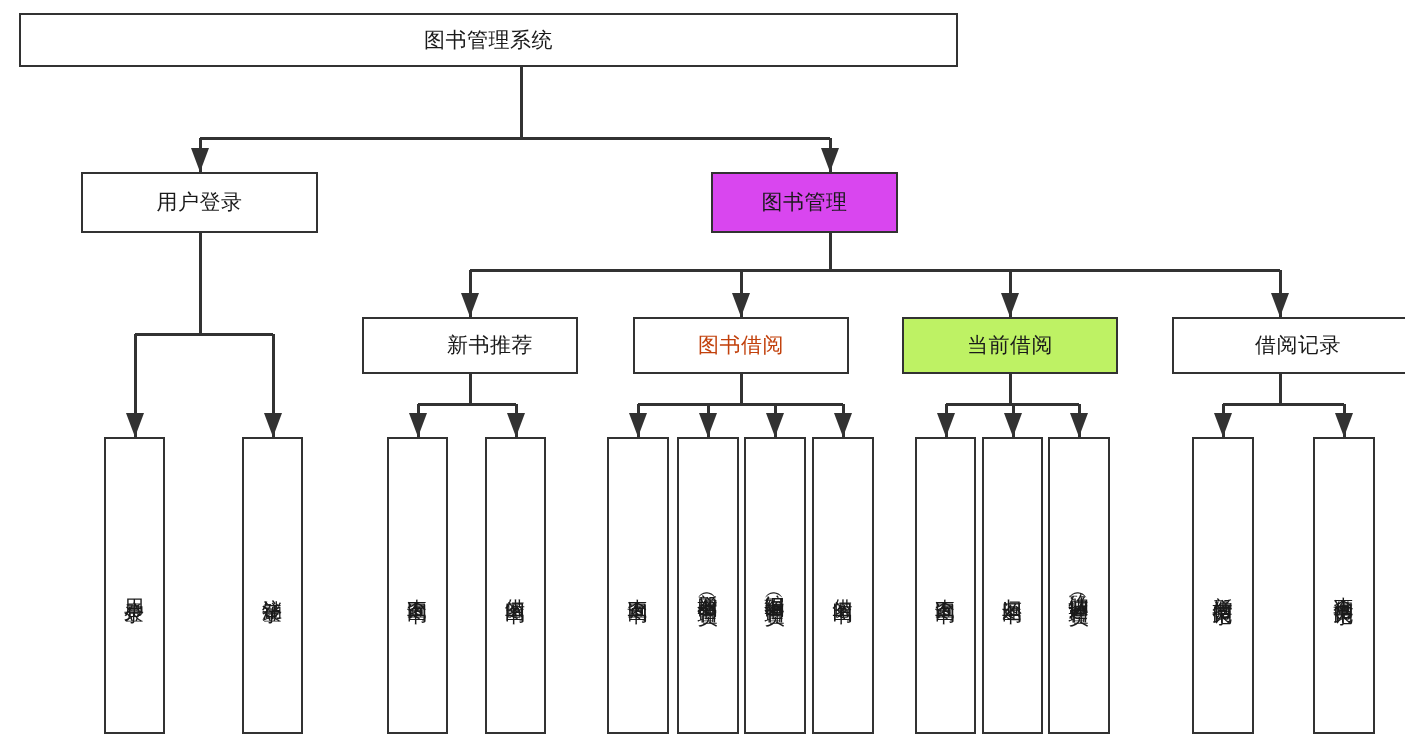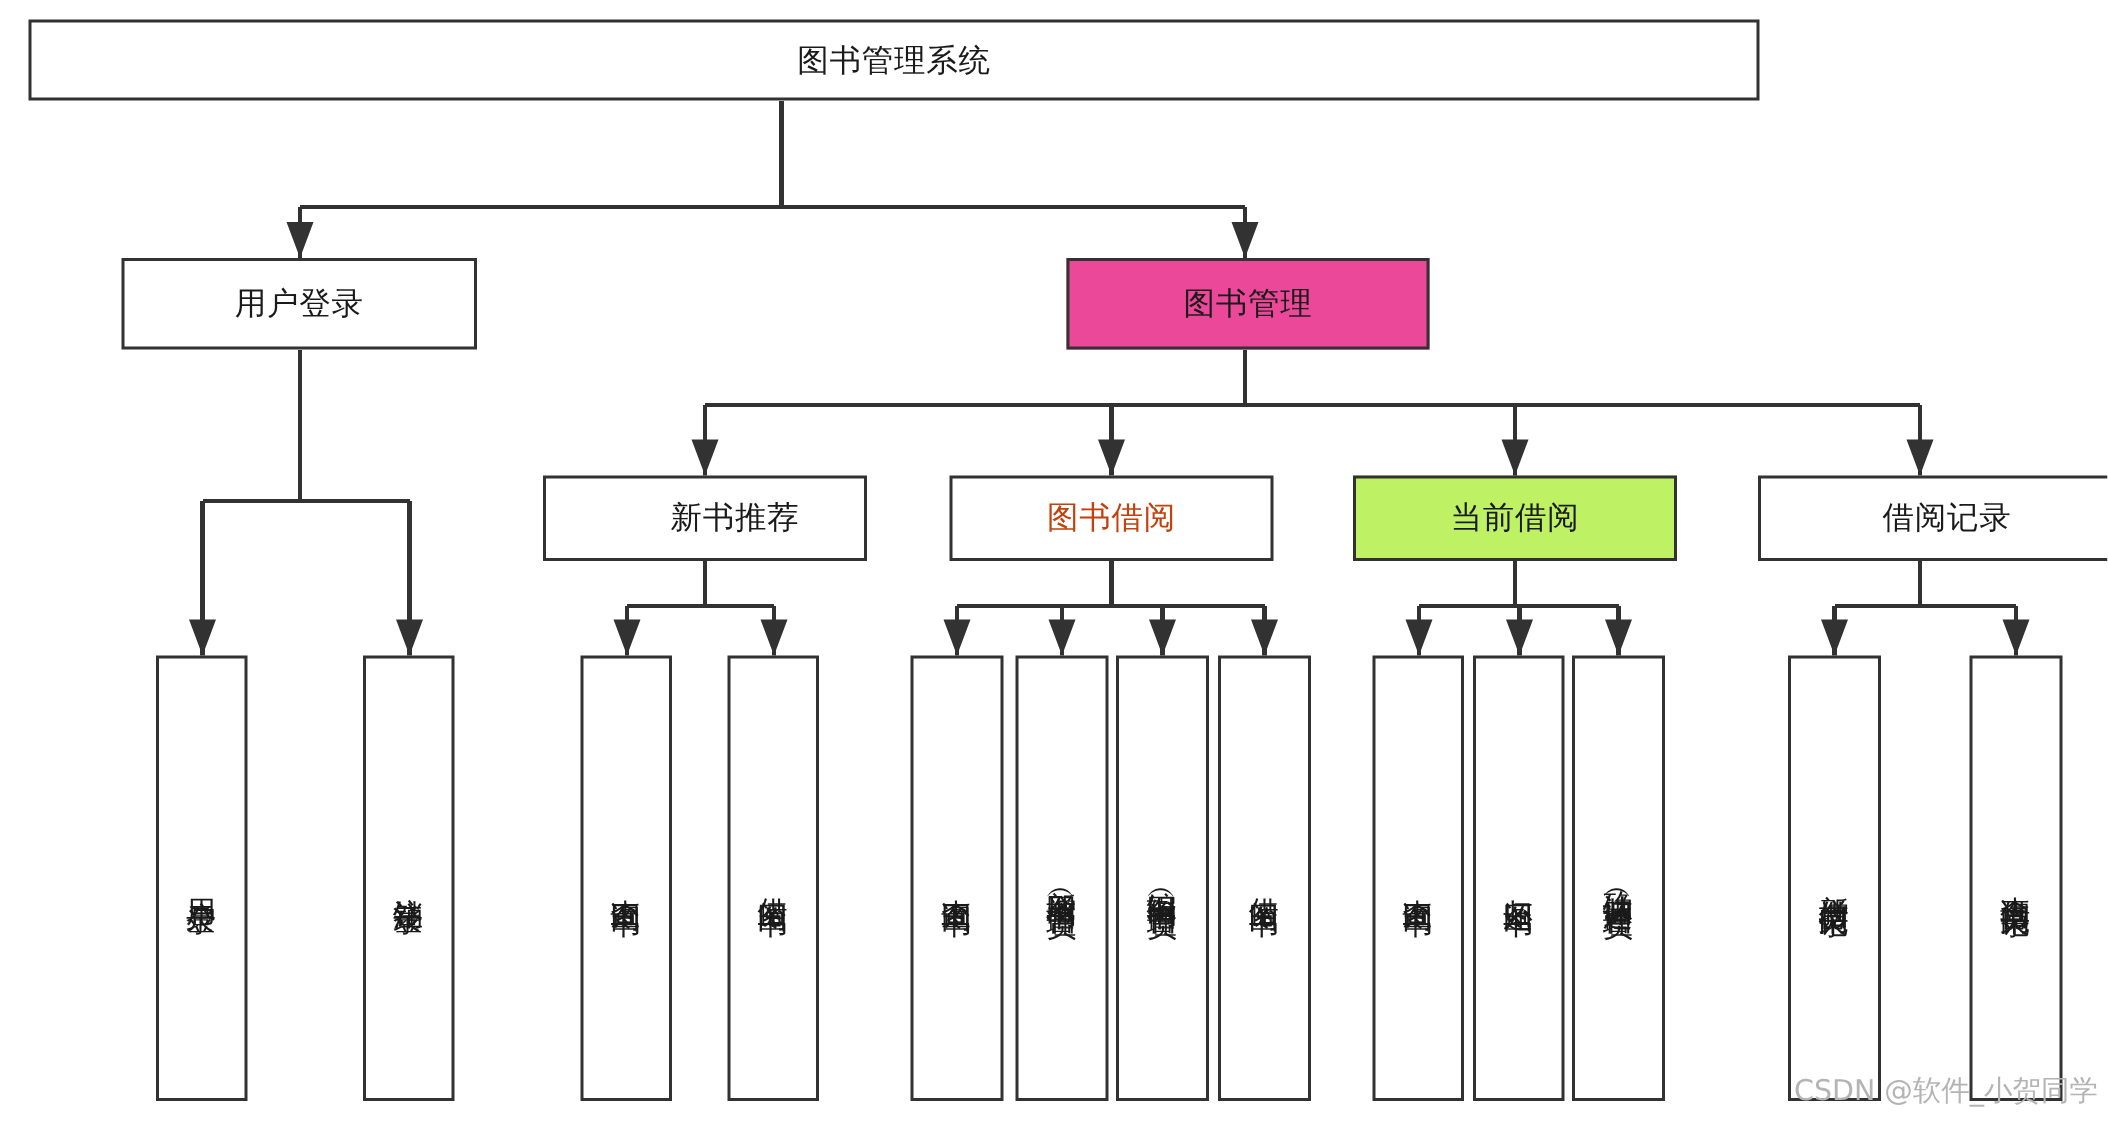--- a/index.html
+++ b/index.html
@@ -113,27 +113,27 @@
       <line x1="1079" y1="404" x2="1079" y2="437" stroke="#323232" stroke-width="3" shape-rendering="crispEdges"></line>
       <path d="M 1070 413 L 1088 413 L 1079 437 Z" fill="#323232"></path>
       <line x1="1280" y1="374" x2="1280" y2="404" stroke="#323232" stroke-width="3" shape-rendering="crispEdges"></line>
       <line x1="1223" y1="404" x2="1344" y2="404" stroke="#323232" stroke-width="3" shape-rendering="crispEdges"></line>
       <line x1="1223" y1="404" x2="1223" y2="437" stroke="#323232" stroke-width="3" shape-rendering="crispEdges"></line>
       <path d="M 1214 413 L 1232 413 L 1223 437 Z" fill="#323232"></path>
       <line x1="1344" y1="404" x2="1344" y2="437" stroke="#323232" stroke-width="3" shape-rendering="crispEdges"></line>
       <path d="M 1335 413 L 1353 413 L 1344 437 Z" fill="#323232"></path>
     </svg>
   <div id="node-layer">
-      <div class="node-box" style="left: 19px; top: 13px; width: 1154px; height: 54px; border-color: rgb(50, 50, 50); background: rgb(255, 255, 255);">
+      <div class="node-box" style="left: 19px; top: 13px; width: 939px; height: 54px; border-color: rgb(50, 50, 50); background: rgb(255, 255, 255);">
         <span class="node-label" style="color: rgb(26, 26, 26);">图书管理系统</span>
       </div>
       <div class="node-box" style="left: 81px; top: 172px; width: 237px; height: 61px; border-color: rgb(50, 50, 50); background: rgb(255, 255, 255);">
         <span class="node-label" style="color: rgb(26, 26, 26);">用户登录</span>
       </div>
-      <div class="node-box" style="left: 711px; top: 172px; width: 242px; height: 61px; border-color: rgb(50, 50, 50); background: #ec4899;">
+      <div class="node-box" style="left: 711px; top: 172px; width: 187px; height: 61px; border-color: rgb(50, 50, 50); background: #d946ef;">
         <span class="node-label" style="color: rgb(26, 26, 26);">图书管理</span>
       </div>
       <div class="node-box" style="left: 362px; top: 317px; width: 216px; height: 57px; border-color: rgb(50, 50, 50); background: rgb(255, 255, 255);">
         <span class="node-label" style="color: rgb(26, 26, 26); margin-left: 40px;">新书推荐</span>
       </div>
       <div class="node-box" style="left: 633px; top: 317px; width: 216px; height: 57px; border-color: rgb(50, 50, 50); background: rgb(255, 255, 255);">
         <span class="node-label" style="color: #c2410c;">图书借阅</span>
       </div>
       <div class="node-box" style="left: 902px; top: 317px; width: 216px; height: 57px; border-color: rgb(50, 50, 50); background: #bef264;">
         <span class="node-label" style="color: rgb(26, 26, 26);">当前借阅</span>
@@ -174,14 +174,13 @@
       <div class="node-box vertical" style="left: 1048px; top: 437px; width: 62px; height: 297px; border-color: rgb(50, 50, 50); background: rgb(255, 255, 255);">
         <span class="node-label" style="color: rgb(26, 26, 26);">确认归还（管理员）</span>
       </div>
       <div class="node-box vertical" style="left: 1192px; top: 437px; width: 62px; height: 297px; border-color: rgb(50, 50, 50); background: rgb(255, 255, 255);">
         <span class="node-label" style="color: rgb(26, 26, 26);">新增借阅记录</span>
       </div>
       <div class="node-box vertical" style="left: 1313px; top: 437px; width: 62px; height: 297px; border-color: rgb(50, 50, 50); background: rgb(255, 255, 255);">
         <span class="node-label" style="color: rgb(26, 26, 26);">查询借阅记录</span>
       </div>
     </div>
-  <div class="watermark" style="left: 1196px; top: 714px; color: rgb(180, 180, 180);">CSDN @软件_小贺同学</div>
 </div>
 
 </body></html>

